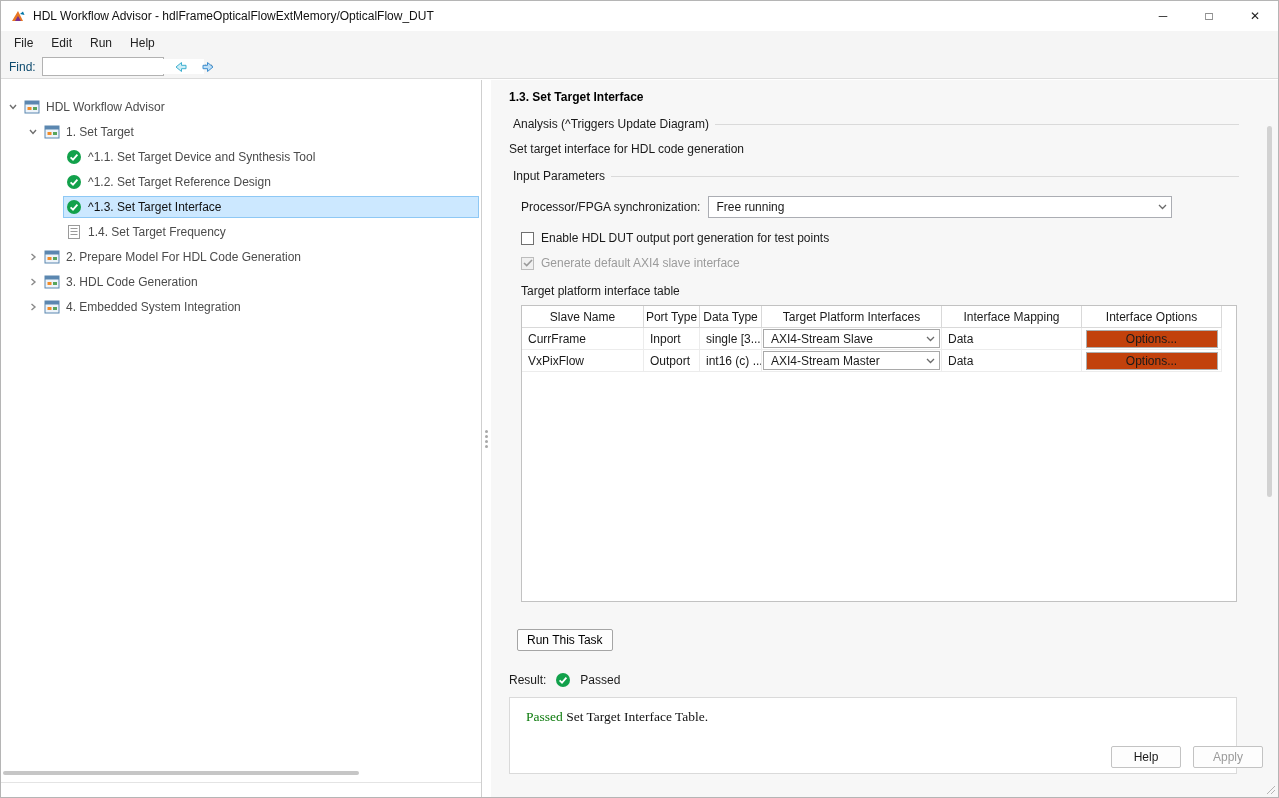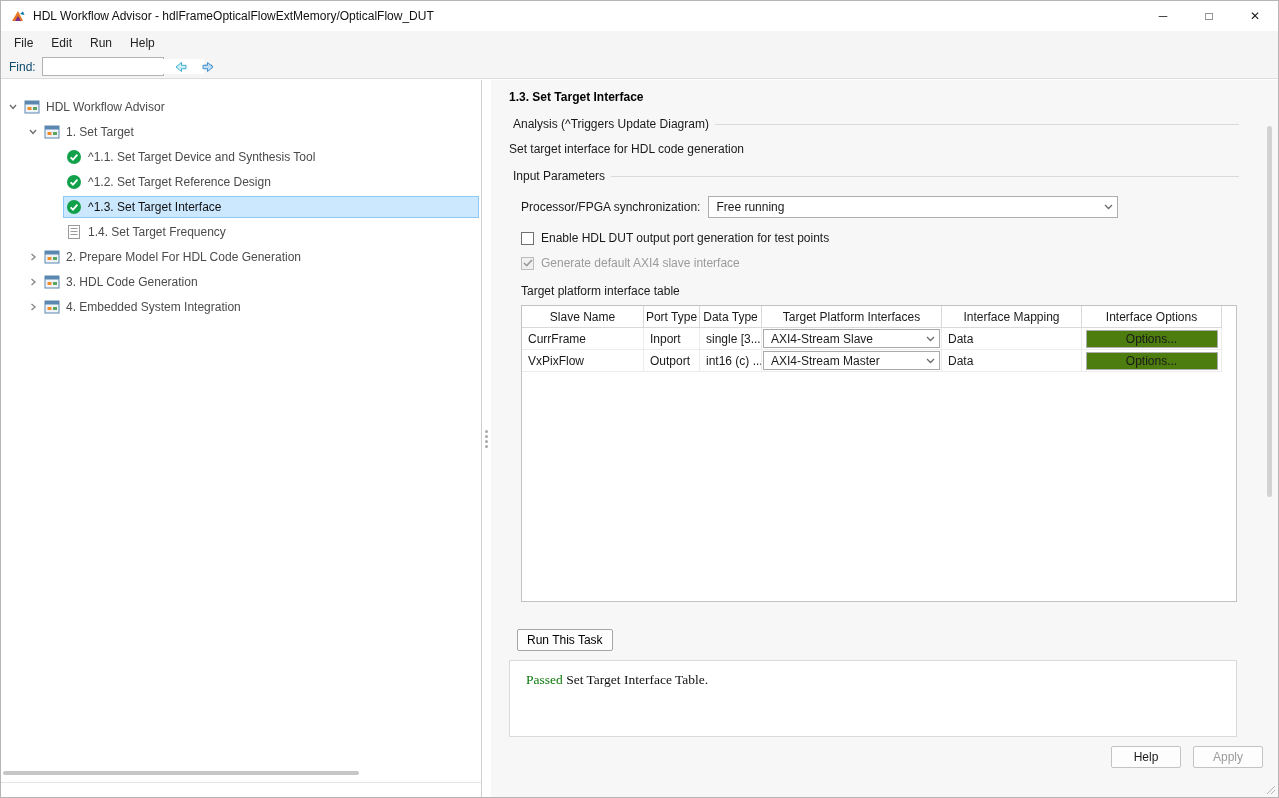--- a/index.html
+++ b/index.html
@@ -54,42 +54,42 @@
   .group-label-row .lbl { color:#1a1a1a; padding-right:6px; white-space:nowrap; }
   .group-label-row .rule { flex:1 1 auto; border-top:1px solid #dadada; }
   .analysis-row { margin-left:4px; }
   .description { margin-top:11px; color:#1a1a1a; }
   .input-group { margin-left:4px; }
   .input-group-body { padding-left:8px; }
 
   .sync-row { display:flex; align-items:center; margin-top:13px; }
   .sync-row .lbl { margin-right:8px; }
   .select { height:22px; background:#fff; border:1px solid #abadb3; display:flex; align-items:center; justify-content:space-between; padding:0 4px 0 7px; }
-  .select-main { width:410px; }
+  .select-main { width:464px; }
   .select .val { white-space:nowrap; overflow:hidden; }
 
   .check-row { display:flex; align-items:center; margin-top:13px; gap:7px; }
   .checkbox { width:13px; height:13px; background:#fff; border:1px solid #707070; display:flex; align-items:center; justify-content:center; flex:0 0 auto; }
   .checkbox.checked-disabled { background:#f0f0f0; border-color:#bcbcbc; }
   .check-row .lbl.disabled { color:#9b9b9b; }
   .check-row-2 { margin-top:11px; }
 
   .table-label { margin-top:14px; }
 
   
   .tpi-table { margin-top:7px; margin-right:2px; height:297px; background:#fff; border:1px solid #c2c2c2; overflow:hidden; }
   .t-row { display:grid; grid-template-columns:122px 56px 62px 180px 140px 140px 1fr; }
   .t-head .cell { height:22px; display:flex; align-items:center; justify-content:center; border-right:1px solid #d9d9d9; border-bottom:1px solid #d9d9d9; color:#1a1a1a; white-space:nowrap; overflow:hidden; }
   .t-head .cell.filler { border-right:none; border-bottom:none; }
   .t-body .cell { height:22px; display:flex; align-items:center; padding:0 2px 0 6px; border-right:1px solid #ececec; border-bottom:1px solid #ececec; white-space:nowrap; overflow:hidden; }
   .t-body .cell.filler { border:none; }
   .cell-combo { padding:1px !important; }
   .cell-combo .select { width:100%; height:19px; border-color:#a9a9a9; font-size:12px; }
   .cell-btn { justify-content:center !important; padding:0 !important; }
-  .mini-btn { width:132px; height:18px; background:#4d7c0f; border:1px solid #aeaeae; display:flex; align-items:center; justify-content:center; font-size:12px; font-family:"Liberation Sans", sans-serif; }
+  .mini-btn { width:132px; height:18px; background:#c2410c; border:1px solid #aeaeae; display:flex; align-items:center; justify-content:center; font-size:12px; font-family:"Liberation Sans", sans-serif; }
 
   .run-btn { margin-top:27px; margin-left:8px; display:inline-flex; align-items:center; justify-content:center; height:22px; padding:0 9px; background:#fdfdfd; border:1px solid #a5a5a5; border-radius:2px; font-size:12px; font-family:"Liberation Sans", sans-serif; }
 
   .result-row { margin-top:21px; display:flex; align-items:center; gap:9px; }
   .result-box { margin-top:9px; margin-right:2px; height:77px; background:#fff; border:1px solid #dadada; padding:11px 16px; font-family:"Liberation Serif", serif; font-size:13.5px; color:#111; }
   .passed-word { color:#0b7a0b; }
 
   
   .footer-btns { position:absolute; right:15px; bottom:29px; display:flex; gap:12px; }
   .footer-btn { width:70px; height:22px; display:flex; align-items:center; justify-content:center; background:#fdfdfd; border:1px solid #c3c3c3; border-radius:2px; font-size:12px; font-family:"Liberation Sans", sans-serif; }
@@ -402,20 +402,28 @@
                   <span class="mini-btn">Options...</span>
                 </span>
                 <span class="cell filler"></span>
               </div>
             </div>
           </div>
         </div>
 
         <button class="run-btn">Run This Task</button>
 
+        <div class="result-row">
+          <span>Result:</span>
+          <svg width="16" height="16" viewBox="0 0 16 16">
+              <circle cx="8" cy="8" r="7" fill="#12a14b"></circle>
+              <path d="M4.6 8.3 L7 10.6 L11.4 5.6" stroke="#fff" stroke-width="1.8" fill="none"></path>
+            </svg>
+          <span>Passed</span>
+        </div>
 
         <div class="result-box">
           <span class="passed-word">Passed</span><span> Set Target Interface Table.</span>
         </div>
 
       </div>
 
       <div class="footer-btns">
         <span class="footer-btn">Help</span>
         <span class="footer-btn disabled">Apply</span>

